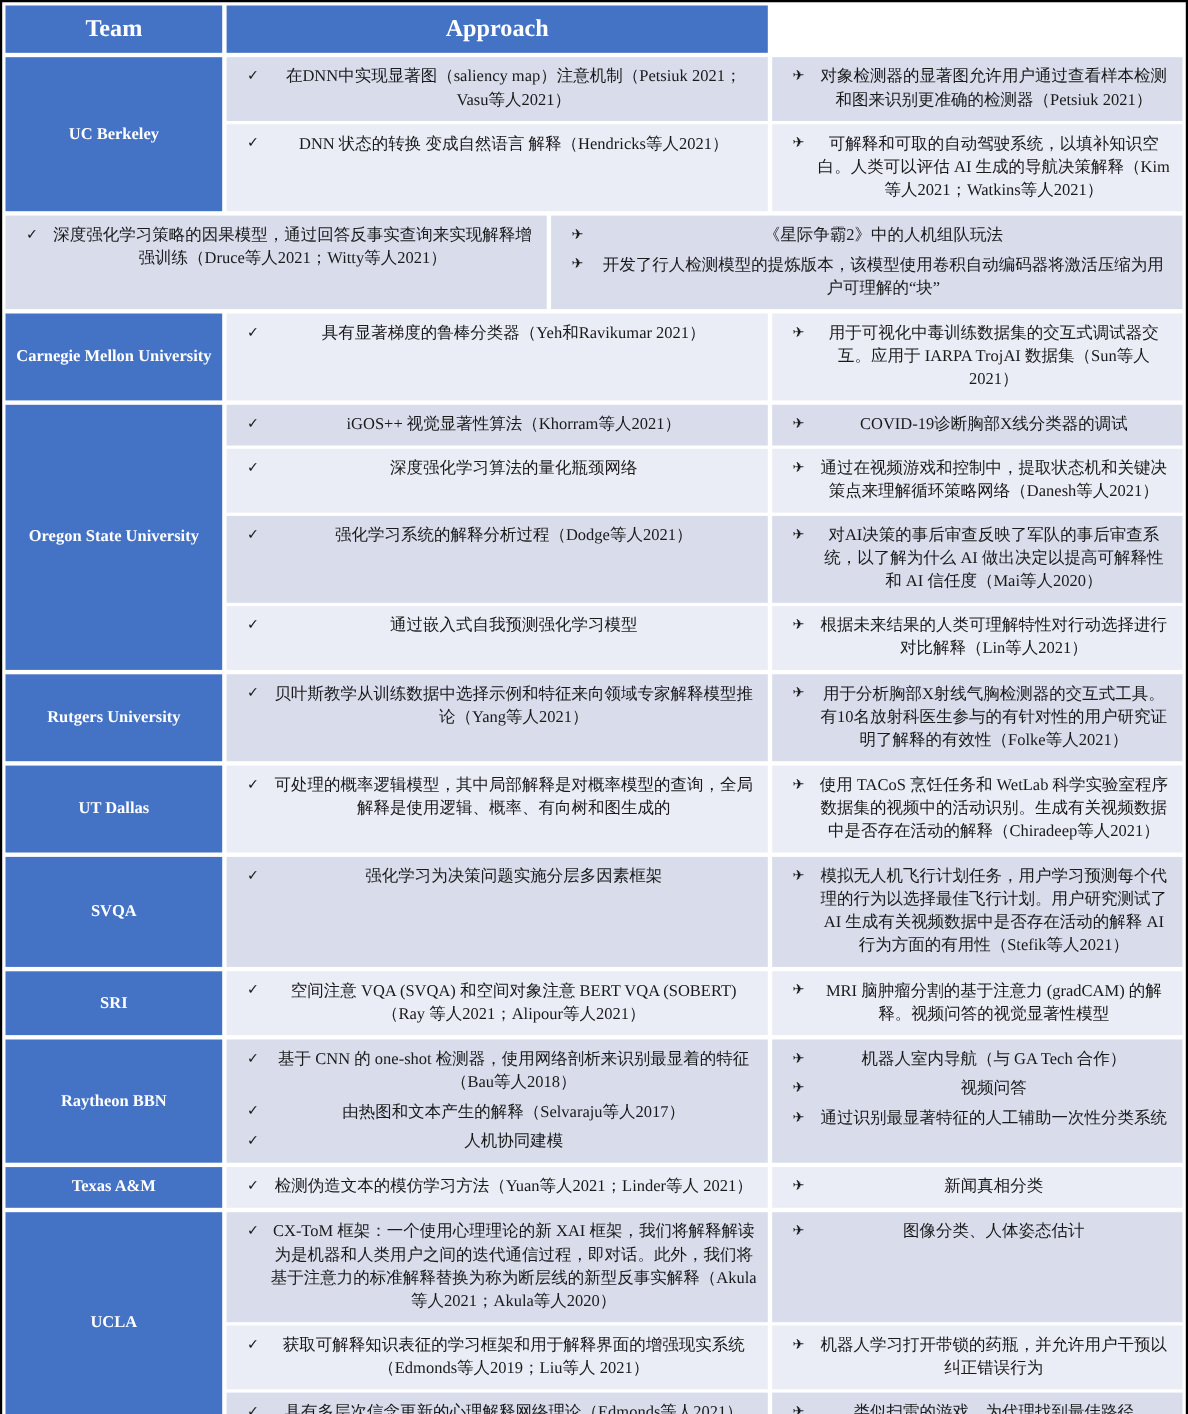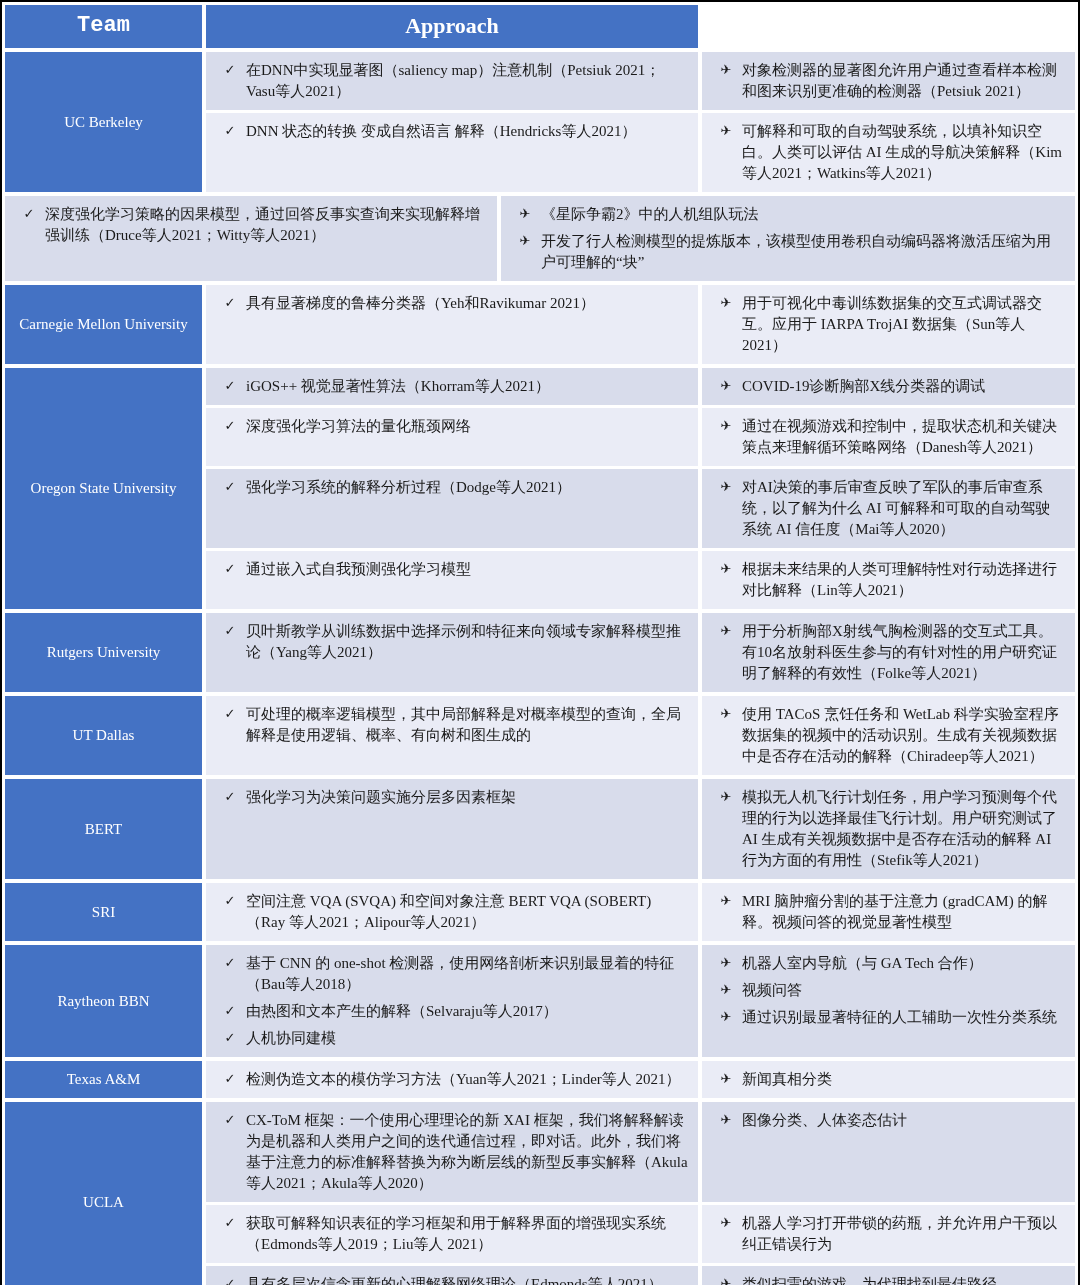--- a/index.html
+++ b/index.html
@@ -28,30 +28,30 @@
   }
   .header-row{display:flex;gap:4px;}
   .hcell{
     background:var(--header-bg);
     color:var(--header-text);
     font-weight:bold;
     font-size:22px;
     text-align:center;
     padding:8px 0 9px 0;
   }
-  .hcell.c-team{flex:0 0 197px;font-family:Liberation Mono, monospace;}
+  .hcell.c-team{flex:0 0 197px;}
   .hcell.c-approach{flex:0 0 492px;}
   .hcell.c-application{flex:1;}
   .groups{display:flex;flex-direction:column;gap:4px;flex:1;}
   .group{display:flex;gap:4px;flex:1;}
   .team-cell{
     flex:0 0 197px;
     background:var(--team-bg);
     color:#fff;
-    font-weight:normal;
+    font-weight:bold;
     font-size:15px;
     display:flex;
     align-items:center;
     justify-content:center;
     text-align:center;
     padding:4px 3px;
     line-height:1.25;
   }
   .rows{flex:1;display:flex;flex-direction:column;gap:3px;}
   .subrow{display:flex;gap:4px;flex:1;}
@@ -62,21 +62,21 @@
   .subrow.light .cell{background:var(--row-light);}
   .bullet{display:flex;align-items:flex-start;}
   .bullet + .bullet{margin-top:6px;}
   .marker{
     flex:0 0 32px;
     text-align:center;
     font-family:"DejaVu Sans",sans-serif;
     font-size:13px;
     padding-top:1px;
   }
-  .btext{flex:1;}
+  .btext{flex:1;text-align:center;}
 </style>
 </head>
 <body>
 
 <div class="tbl">
   <div class="header-row">
     <div class="hcell c-team">Team</div>
     <div class="hcell c-approach">Approach</div>
   </div>
   <div class="groups" id="groups">
@@ -188,21 +188,21 @@
           <div class="subrow dark">
             <div class="cell approach">
               <div class="bullet">
                 <span class="marker">✓</span>
                 <span class="btext">强化学习系统的解释分析过程（Dodge等人2021）</span>
               </div>
             </div>
             <div class="cell application">
               <div class="bullet">
                 <span class="marker">✈</span>
-                <span class="btext">对AI决策的事后审查反映了军队的事后审查系统，以了解为什么 AI 可解释和可取的自动驾驶系统 AI 信任度（Mai等人2020）</span>
+                <span class="btext">对AI决策的事后审查反映了军队的事后审查系统，以了解为什么 AI 做出决定以提高可解释性和 AI 信任度（Mai等人2020）</span>
               </div>
             </div>
           </div>
           <div class="subrow light">
             <div class="cell approach">
               <div class="bullet">
                 <span class="marker">✓</span>
                 <span class="btext">通过嵌入式自我预测强化学习模型</span>
               </div>
             </div>
@@ -247,21 +247,21 @@
             <div class="cell application">
               <div class="bullet">
                 <span class="marker">✈</span>
                 <span class="btext">使用 TACoS 烹饪任务和 WetLab 科学实验室程序数据集的视频中的活动识别。生成有关视频数据中是否存在活动的解释（Chiradeep等人2021）</span>
               </div>
             </div>
           </div>
         </div>
       </div>
       <div class="group">
-        <div class="team-cell">BERT</div>
+        <div class="team-cell">SVQA</div>
         <div class="rows">
           <div class="subrow dark">
             <div class="cell approach">
               <div class="bullet">
                 <span class="marker">✓</span>
                 <span class="btext">强化学习为决策问题实施分层多因素框架</span>
               </div>
             </div>
             <div class="cell application">
               <div class="bullet">

